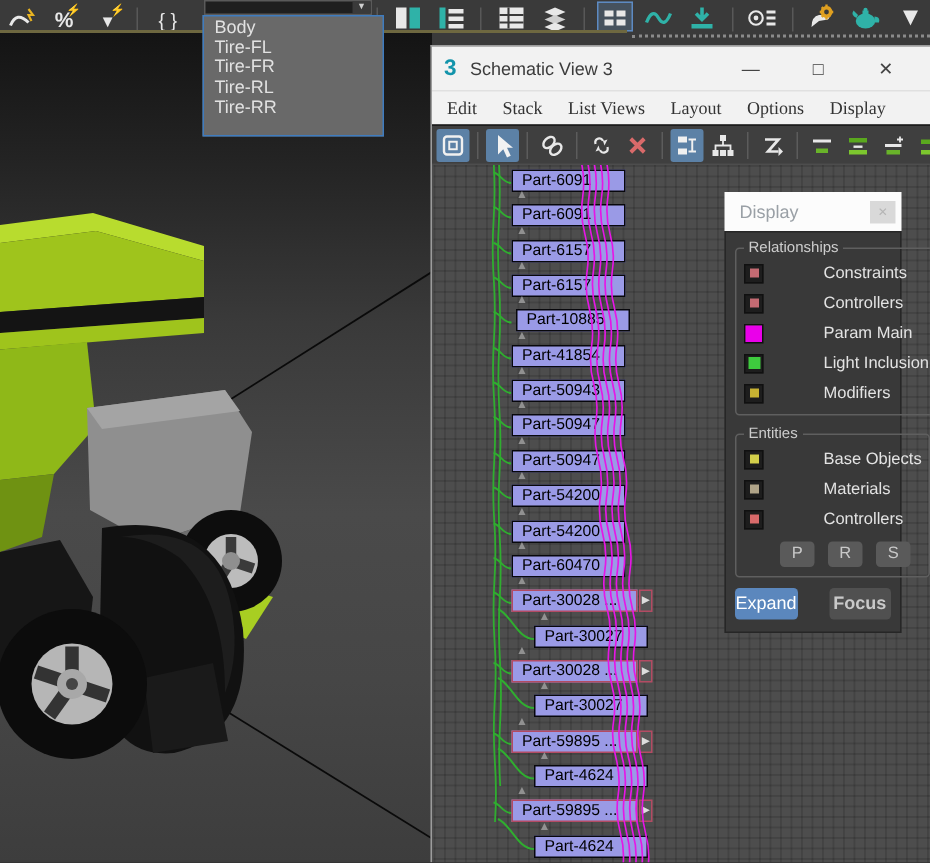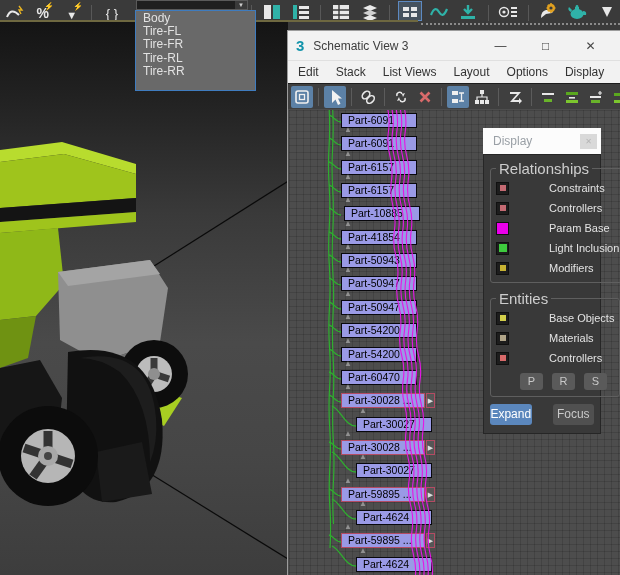--- a/index.html
+++ b/index.html
@@ -35,21 +35,21 @@
   
   .win{position:absolute;left:287px;top:30px;width:334px;height:545px;z-index:2;
        background:#4d4d4d;border:1px solid #9c9c9c;border-right:none;border-bottom:none;}
   .titlebar{height:29px;background:#f2f2f2;display:flex;align-items:center;padding:0 8px;
             white-space:nowrap;overflow:hidden;}
   .logo3{color:#1394ab;font-weight:bold;font-size:15px;margin-right:9px;}
   .title-txt{color:#3c3c3c;font-size:12px;flex:0 0 auto;}
   .win-btns{margin-left:auto;display:flex;gap:0;}
   .win-btn{width:45px;text-align:center;color:#444;font-size:12px;}
   .menubar{height:23px;background:#f2f2f2;border-top:1px solid #e0e0e0;display:flex;
-           align-items:center;gap:17px;padding:0 10px;white-space:nowrap;overflow:hidden;}
+           align-items:center;gap:17px;padding:0 10px;white-space:nowrap;overflow:hidden;font-family:Liberation Serif, serif;}
   .menu-item{color:#333;font-size:12px;}
   .sv-toolbar{height:26px;background:#3f3f3f;border-top:1px solid #1d1d1d;display:flex;
               align-items:center;gap:2px;padding:0 3px;overflow:hidden;}
   .sv-ic{width:22px;height:22px;border-radius:2px;display:flex;align-items:center;justify-content:center;flex:0 0 auto;}
   .sv-ic.active{background:#5c81a6;}
   .sv-sep{width:1px;height:18px;background:#5c5c5c;margin:0 3px;flex:0 0 auto;}
 
   
   .canvas{position:absolute;left:1px;top:79px;width:332px;height:466px;background:#4d4d4d;
     background-image:linear-gradient(rgba(0,0,0,0.13) 1px,transparent 1px),
@@ -68,35 +68,35 @@
         color:#ddd;font-size:7px;line-height:13px;text-align:center;}
 
   
   .panel{position:absolute;left:483px;top:128px;width:118px;z-index:4;}
   .panel-title{height:26px;background:#fcfcfc;display:flex;align-items:center;padding:0 4px 0 10px;}
   .panel-title-txt{color:#9aa0a6;font-size:12px;flex:1;}
   .panel-close{width:17px;height:15px;background:#d9d9d9;color:#b5b5b5;font-size:8px;
                text-align:center;line-height:15px;}
   .panel-body{background:rgba(57,57,57,0.97);border:1px solid #262626;padding:5px 6px 8px 6px;}
   fieldset{border:1px solid #5f5f5f;border-radius:3px;margin:0 0 7px 0;padding:1px 5px 4px 5px;}
-  legend{color:#cdcdcd;font-size:15px;padding:0 3px;}
+  legend{color:#cdcdcd;font-size:10px;padding:0 3px;}
   .chk-row{display:flex;align-items:center;gap:9px;height:20px;}
   .swatch{width:13px;height:13px;background:#1d1d1d;border:1px solid #101010;
           display:flex;align-items:center;justify-content:center;flex:0 0 auto;}
   .dot-small{width:6px;height:6px;}
   .dot-medium{width:8px;height:8px;}
   .dot-full{width:11px;height:11px;}
   .chk-label{color:#e3e3e3;font-size:11px;white-space:nowrap;margin-left:31px;}
   .prs-row{display:flex;gap:9px;margin:5px 0 2px 24px;}
   .prs-btn{width:23px;height:17px;background:#5a5a5a;border-radius:3px;color:#c8c8c8;
            font-size:11px;text-align:center;line-height:17px;}
   .panel-footer{display:flex;gap:21px;margin-top:3px;}
   .pf-btn{width:53px;height:21px;border-radius:3px;font-size:12px;text-align:center;line-height:21px;}
   .pf-primary{background:#5b87bd;color:#fff;}
-  .pf-plain{background:#505050;color:#c9c9c9;}
+  .pf-plain{background:#505050;color:#c9c9c9;font-weight:bold;}
 </style>
 </head>
 <body>
 
 <div id="stage">
 
   <div class="topbar">
     <div class="tb-ic">
       <svg width="20" height="18">
           <path d="M3 14 Q7 4 15 12" stroke="#e8e8e8" stroke-width="2" fill="none"></path>
@@ -473,21 +473,21 @@
             <div class="chk-row">
               <div class="swatch">
                 <div class="dot-small" style="background: rgb(196, 106, 114);"></div>
               </div>
               <span class="chk-label">Controllers</span>
             </div>
             <div class="chk-row">
               <div class="swatch">
                 <div class="dot-full" style="background: rgb(234, 0, 234);"></div>
               </div>
-              <span class="chk-label">Param Base</span>
+              <span class="chk-label">Param Main</span>
             </div>
             <div class="chk-row">
               <div class="swatch">
                 <div class="dot-medium" style="background: rgb(62, 203, 62);"></div>
               </div>
               <span class="chk-label">Light Inclusion</span>
             </div>
             <div class="chk-row">
               <div class="swatch">
                 <div class="dot-small" style="background: rgb(199, 178, 50);"></div>

